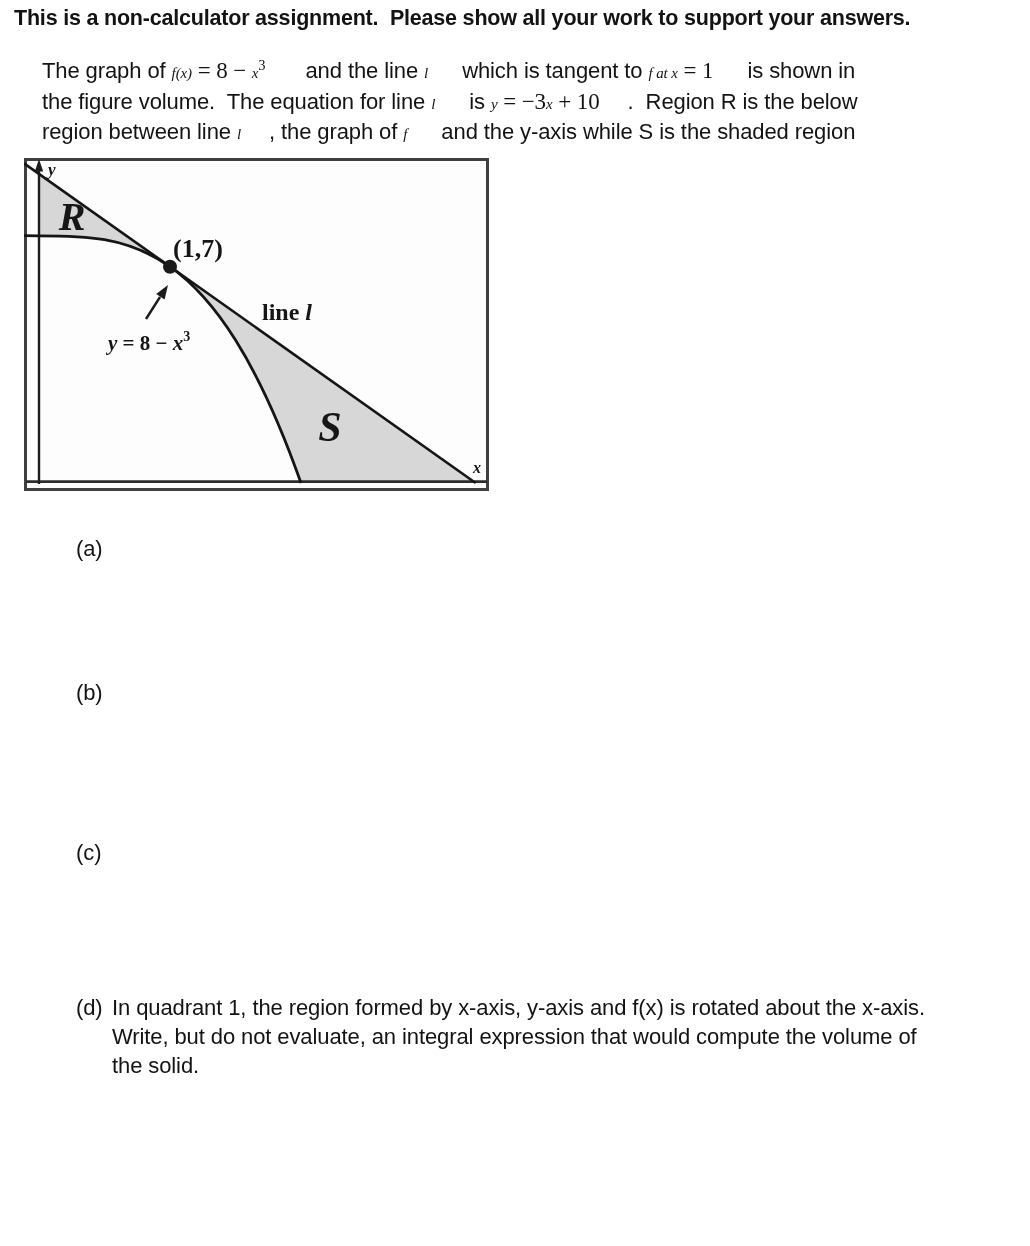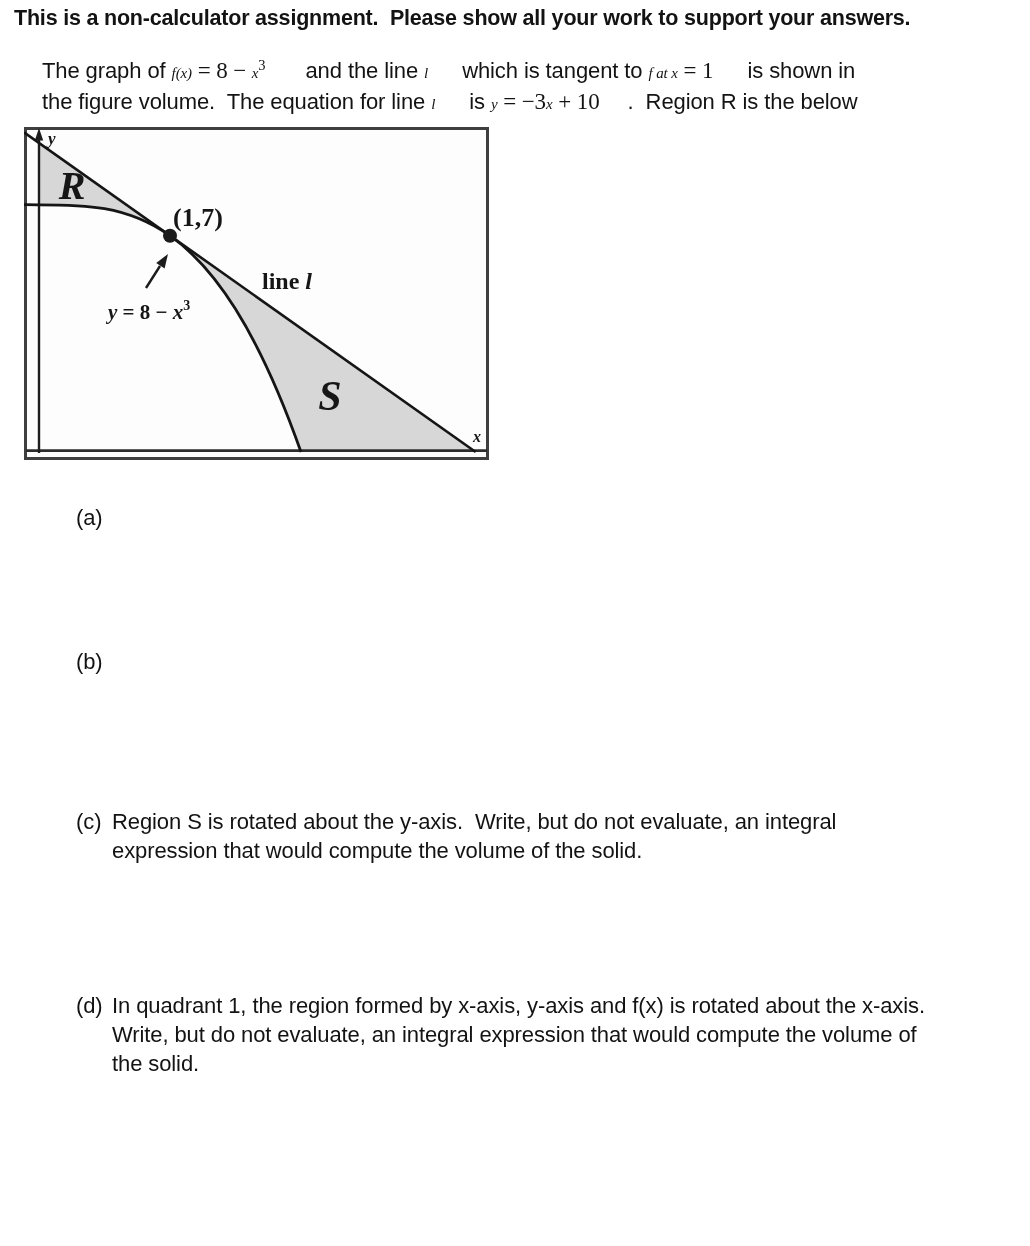--- a/index.html
+++ b/index.html
@@ -59,20 +59,21 @@
 </head>
 <body>
 
 <div class="page">
 
   <div class="header">This is a non-calculator assignment.  Please show all your work to support your answers.</div>
 
   <div class="intro">
     <div class="iline"><span class="seg-t">The graph of </span><span class="seg-m">f(x)</span><span class="seg-mr"> = 8 − </span><span class="seg-m">x</span><span class="seg-sup">3</span><span class="seg-t">  and the line </span><span class="seg-m">l</span><span class="seg-t"> which is tangent to </span><span class="seg-m">f at x</span><span class="seg-mr"> = 1</span><span class="seg-t"> is shown in</span></div>
     <div class="iline"><span class="seg-t">the figure volume.  The equation for line </span><span class="seg-m">l</span><span class="seg-t"> is </span><span class="seg-m">y</span><span class="seg-mr"> = −3</span><span class="seg-m">x</span><span class="seg-mr"> + 10</span><span class="seg-t">.  Region R is the below</span></div>
+    <div class="iline"><span class="seg-t">region between line </span><span class="seg-m">l</span><span class="seg-t">, the graph of </span><span class="seg-m">f</span><span class="seg-t"> and the y-axis while S is the shaded region</span></div>
   </div>
 
   <div class="figure">
     <svg width="465" height="333" viewBox="0 0 465 333" xmlns="http://www.w3.org/2000/svg">
 
       <rect x="1.5" y="1.5" width="462" height="330" fill="#fdfdfd" stroke="#3f3f3f" stroke-width="3"></rect>
 
       <path d="M 15,16 L 146,108.7 C 102.3,77.8 58.7,77.8 15,77.8 Z" stroke="none" fill="#d7d7d7"></path>
 
       <path d="M 146,108.7 L 451.7,325 L 277,325 C 233.3,201.4 189.7,139.6 146,108.7 Z" stroke="none" fill="#d7d7d7"></path>
@@ -103,21 +104,20 @@
 
   <div class="questions">
     <div class="question q-a">
       <span class="q-label">(a)</span>
     </div>
     <div class="question q-b">
       <span class="q-label">(b)</span>
     </div>
     <div class="question q-c">
       <span class="q-label">(c)</span>
-      <span class="q-text">Region S is rotated about the y-axis.  Write, but do not evaluate, an integral expression that would compute the volume of the solid.</span>
     </div>
     <div class="question q-d">
       <span class="q-label">(d)</span>
       <span class="q-text">In quadrant 1, the region formed by x-axis, y-axis and f(x) is rotated about the x-axis.  Write, but do not evaluate, an integral expression that would compute the volume of the solid.</span>
     </div>
   </div>
 
 </div>
 
 </body></html>

